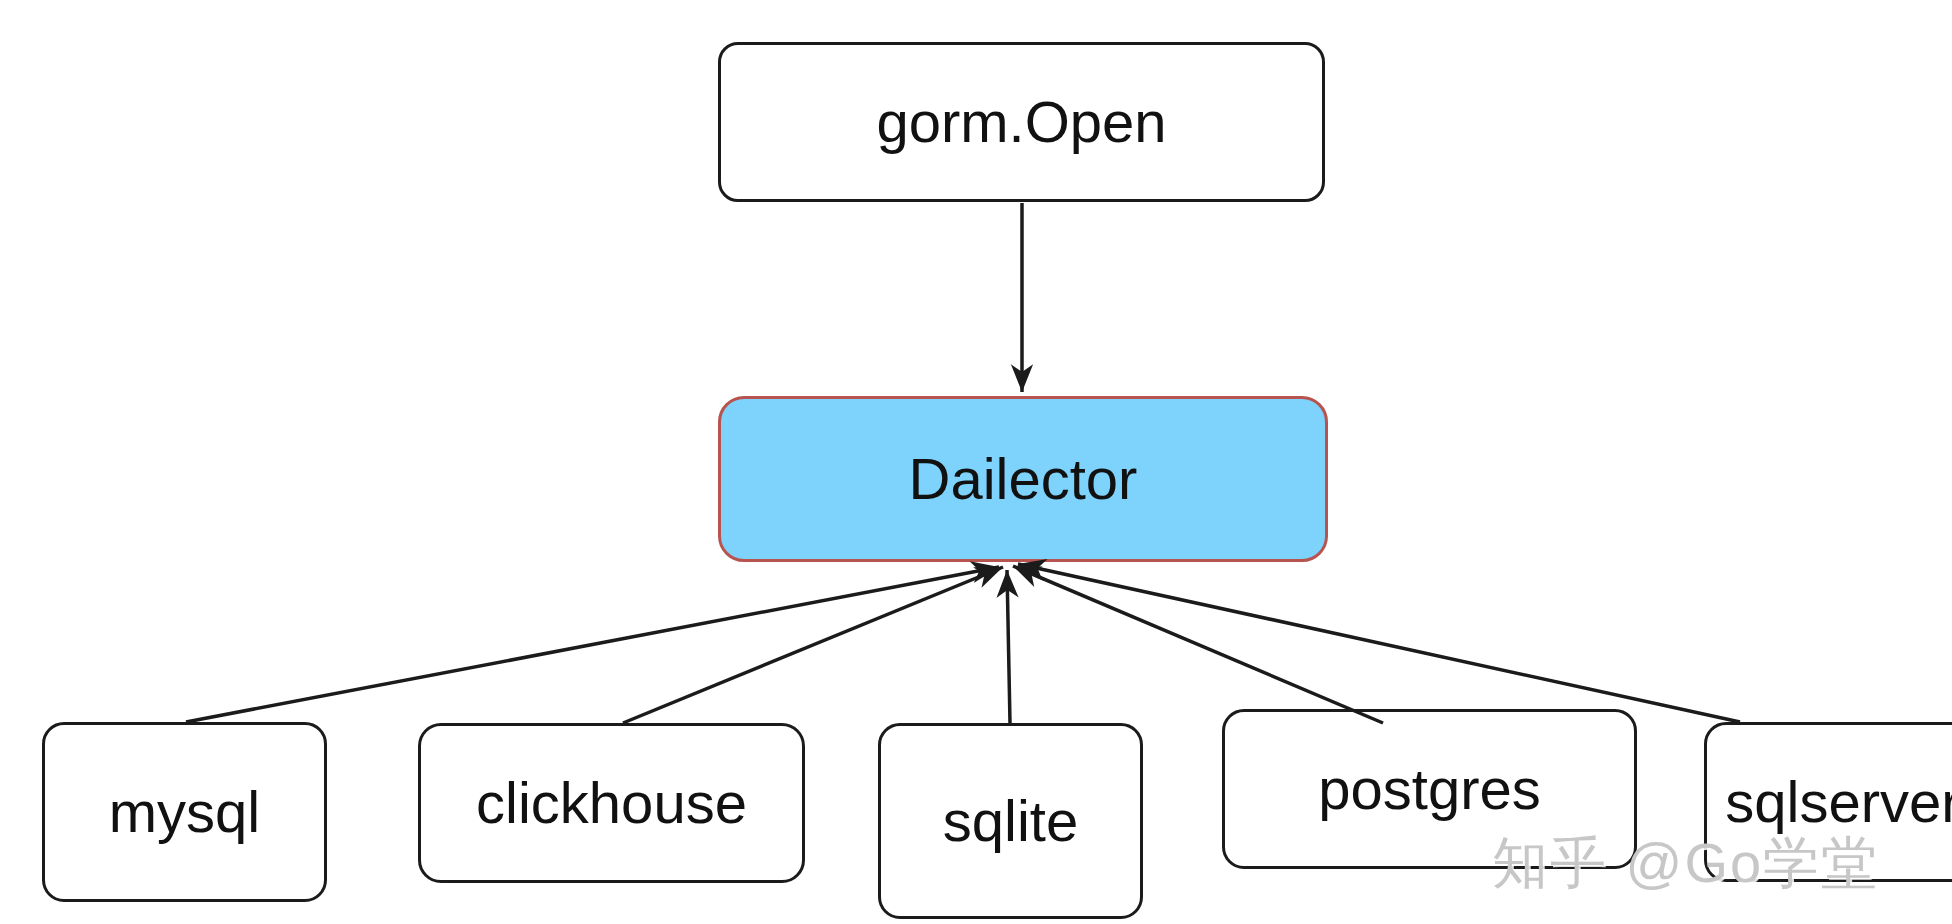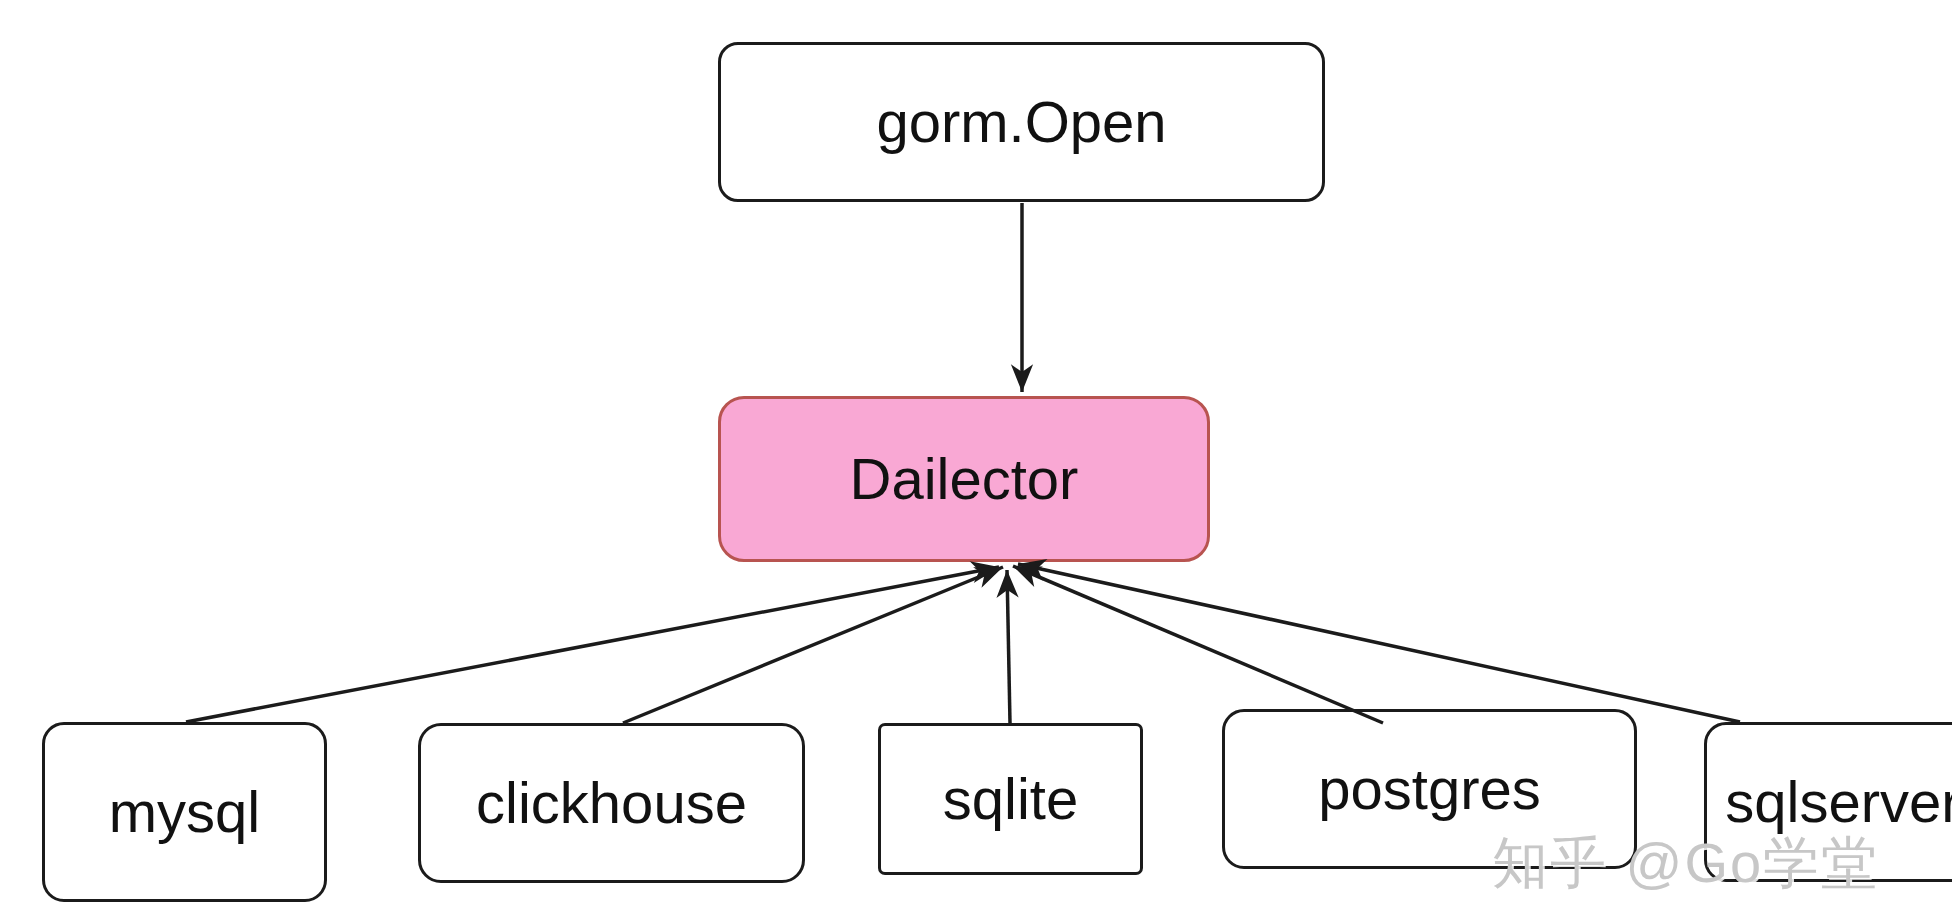--- a/index.html
+++ b/index.html
@@ -10,26 +10,26 @@
   .node{
     position:absolute;display:flex;align-items:center;justify-content:center;
     background:#ffffff;border:3.5px solid #1b1b1b;border-radius:22px;
     box-sizing:border-box;z-index:1;
   }
   .node-label{
     font-size:58px;color:#111111;line-height:1;white-space:nowrap;
   }
   #node-gorm{left:718px;top:42px;width:607px;height:160px;border-width:3px;border-radius:20px;}
   #node-dailector{
-    left:718px;top:396px;width:492px;height:166px;
-    background:#f9a8d4;border:3.5px solid #b85450;border-radius:26px;
+    left:718px;top:396px;width:610px;height:166px;
+    background:#7dd3fc;border:3.5px solid #b85450;border-radius:26px;
   }
   #node-mysql{left:42px;top:722px;width:285px;height:180px;}
   #node-clickhouse{left:418px;top:723px;width:387px;height:160px;border-radius:23px;}
-  #node-sqlite{left:878px;top:723px;width:265px;height:152px;border-radius:7px;}
+  #node-sqlite{left:878px;top:723px;width:265px;height:196px;}
   #node-postgres{left:1222px;top:709px;width:415px;height:160px;}
   #node-sqlserver{left:1704px;top:722px;width:278px;height:160px;}
   svg.edges{
     position:absolute;left:0;top:0;width:1952px;height:924px;
     z-index:2;pointer-events:none;
   }
   svg.edges line{stroke:#1b1b1b;stroke-width:3.5;}
   .watermark{
     position:absolute;left:1492px;top:826px;z-index:5;
     font-size:56px;color:#c7c7c7;letter-spacing:2px;white-space:nowrap;

